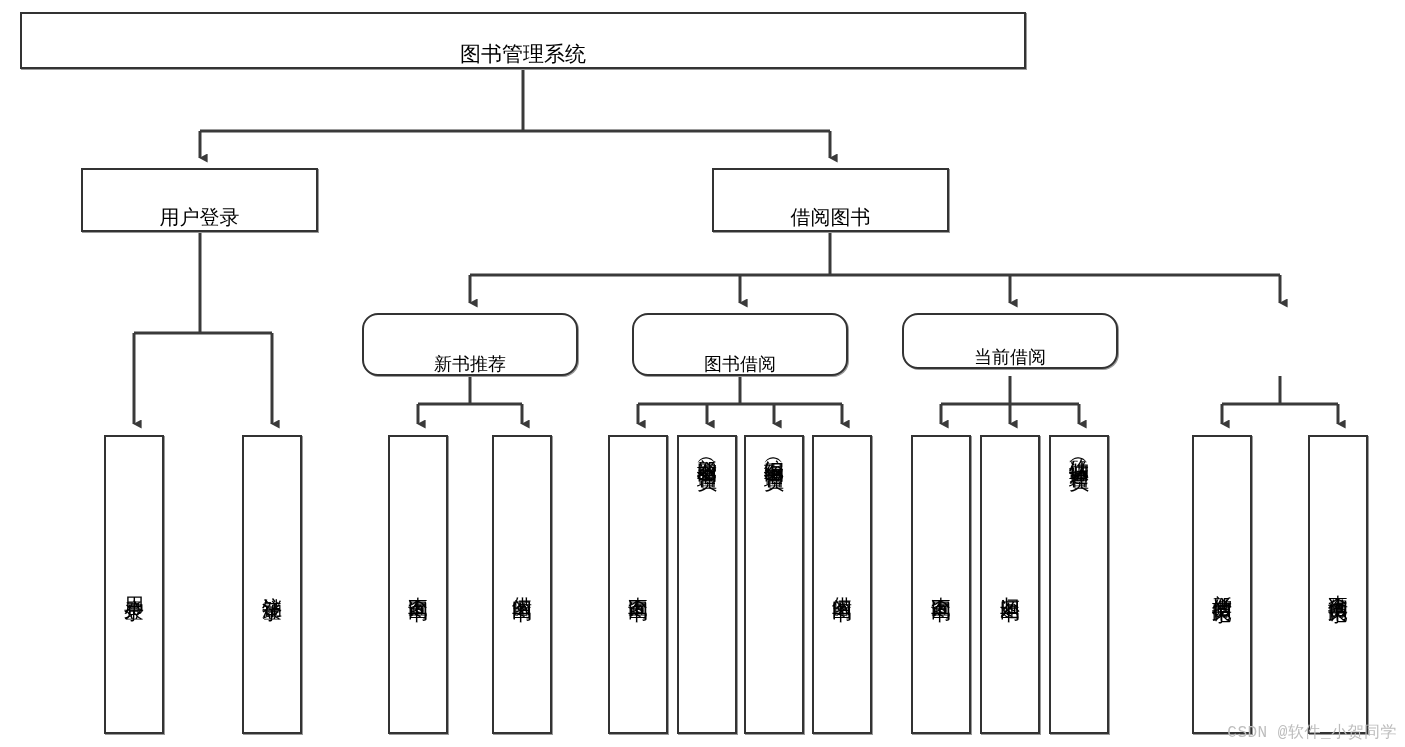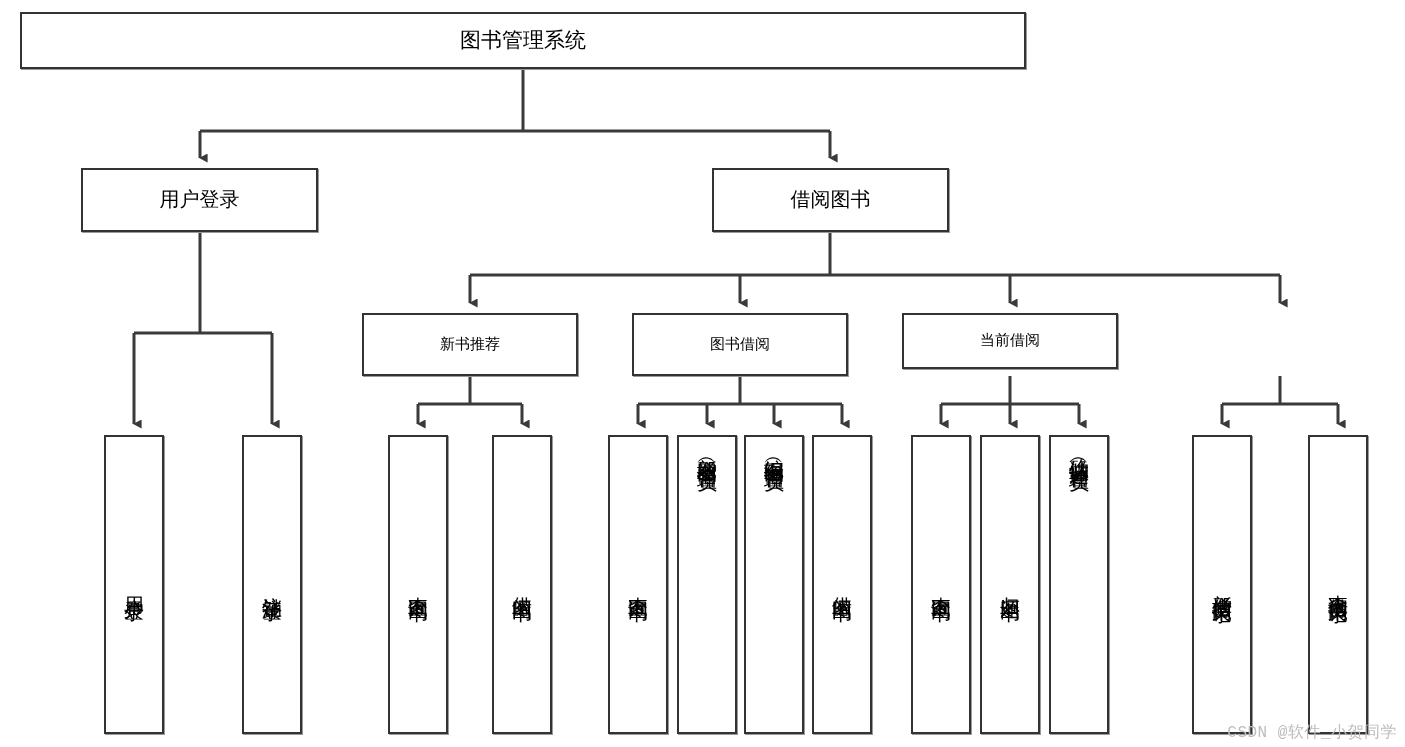--- a/index.html
+++ b/index.html
@@ -28,41 +28,42 @@
     pointer-events: none;
   }
   
   .node {
     position: absolute;
     box-sizing: border-box;
     background: #ffffff;
     border: 2px solid #333333;
     box-shadow: 1px 1px 0 0 #9a9a9a;
     display: flex;
-    align-items: center;
+    align-items: flex-end;
     justify-content: center;
     color: #000000;
     line-height: 1.18;
   }
   .node-label {
     display: block;
     text-align: center;
     white-space: pre-line;
   }
   
   .node.level-0 {
     font-size: 21px;
   }
   
   .node.level-1 {
     font-size: 20px;
   }
   
   .node.level-2 {
-    font-size: 15px;
+    font-size: 18px;
+    border-radius: 16px;
   }
   
   .node.leaf {
     font-size: 20px;
     align-items: flex-start;
     justify-content: center;
     padding-top: 6px;
   }
   .node.leaf .node-label {
     writing-mode: vertical-rl;

